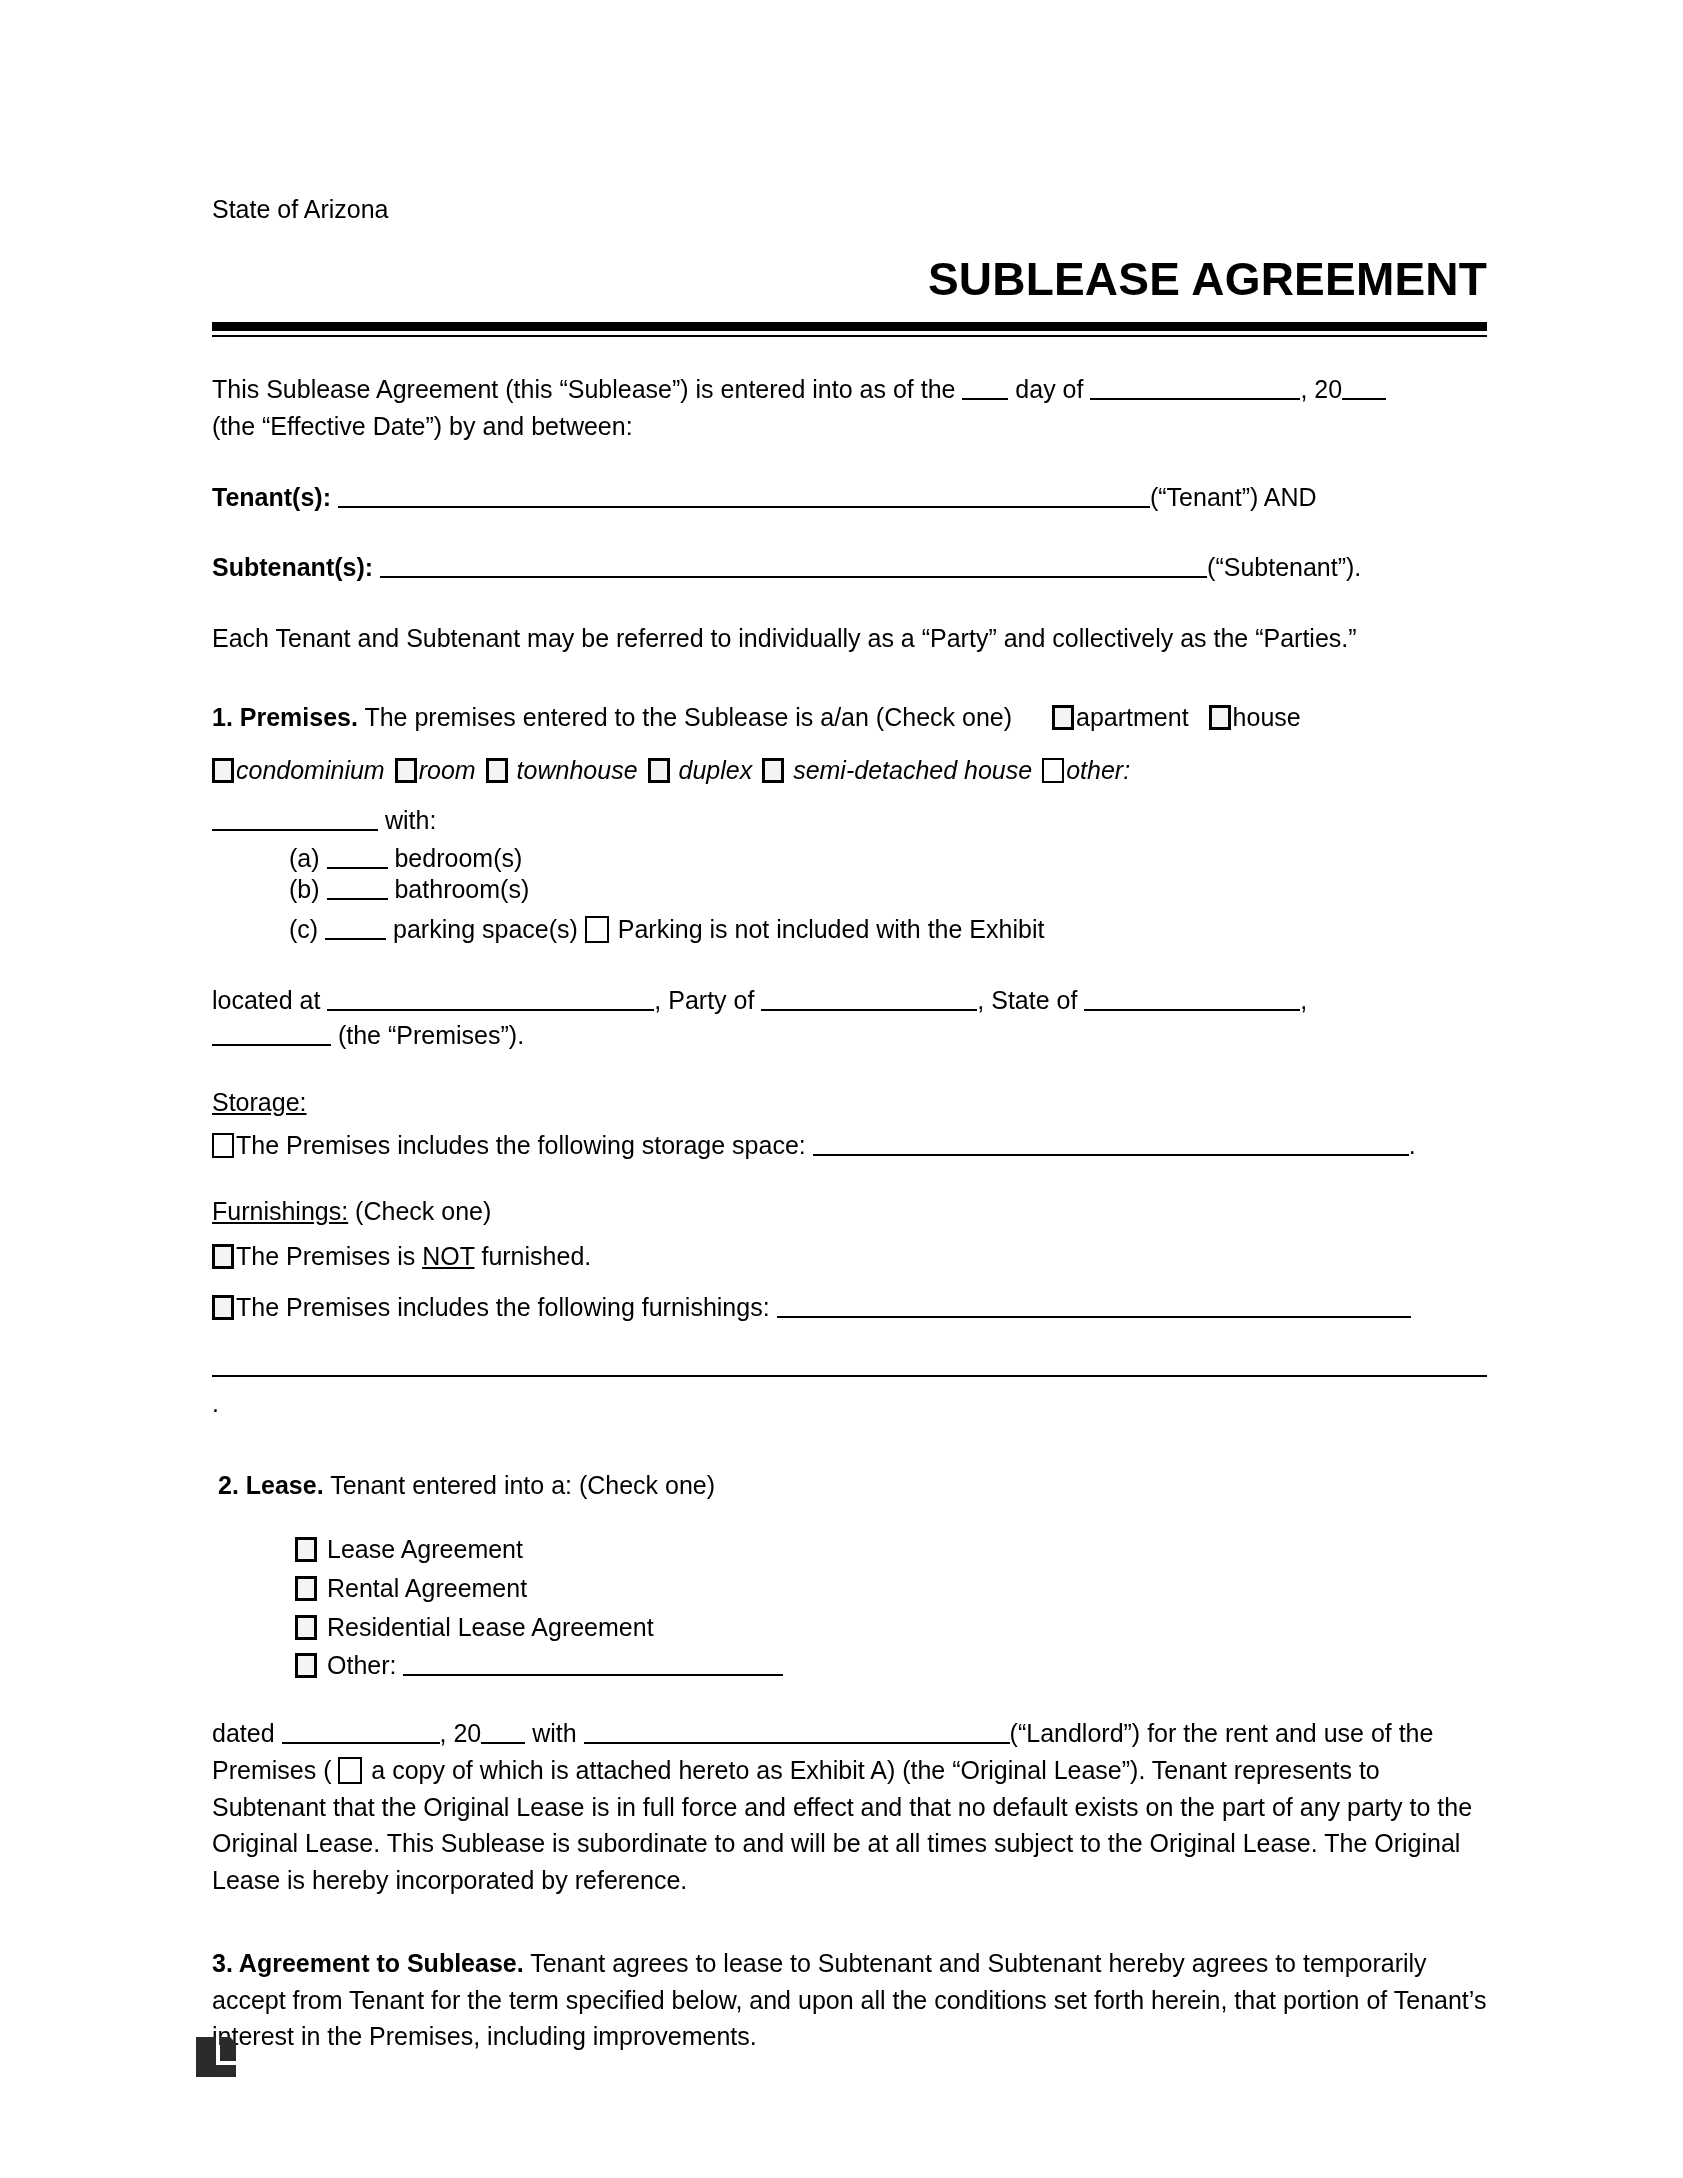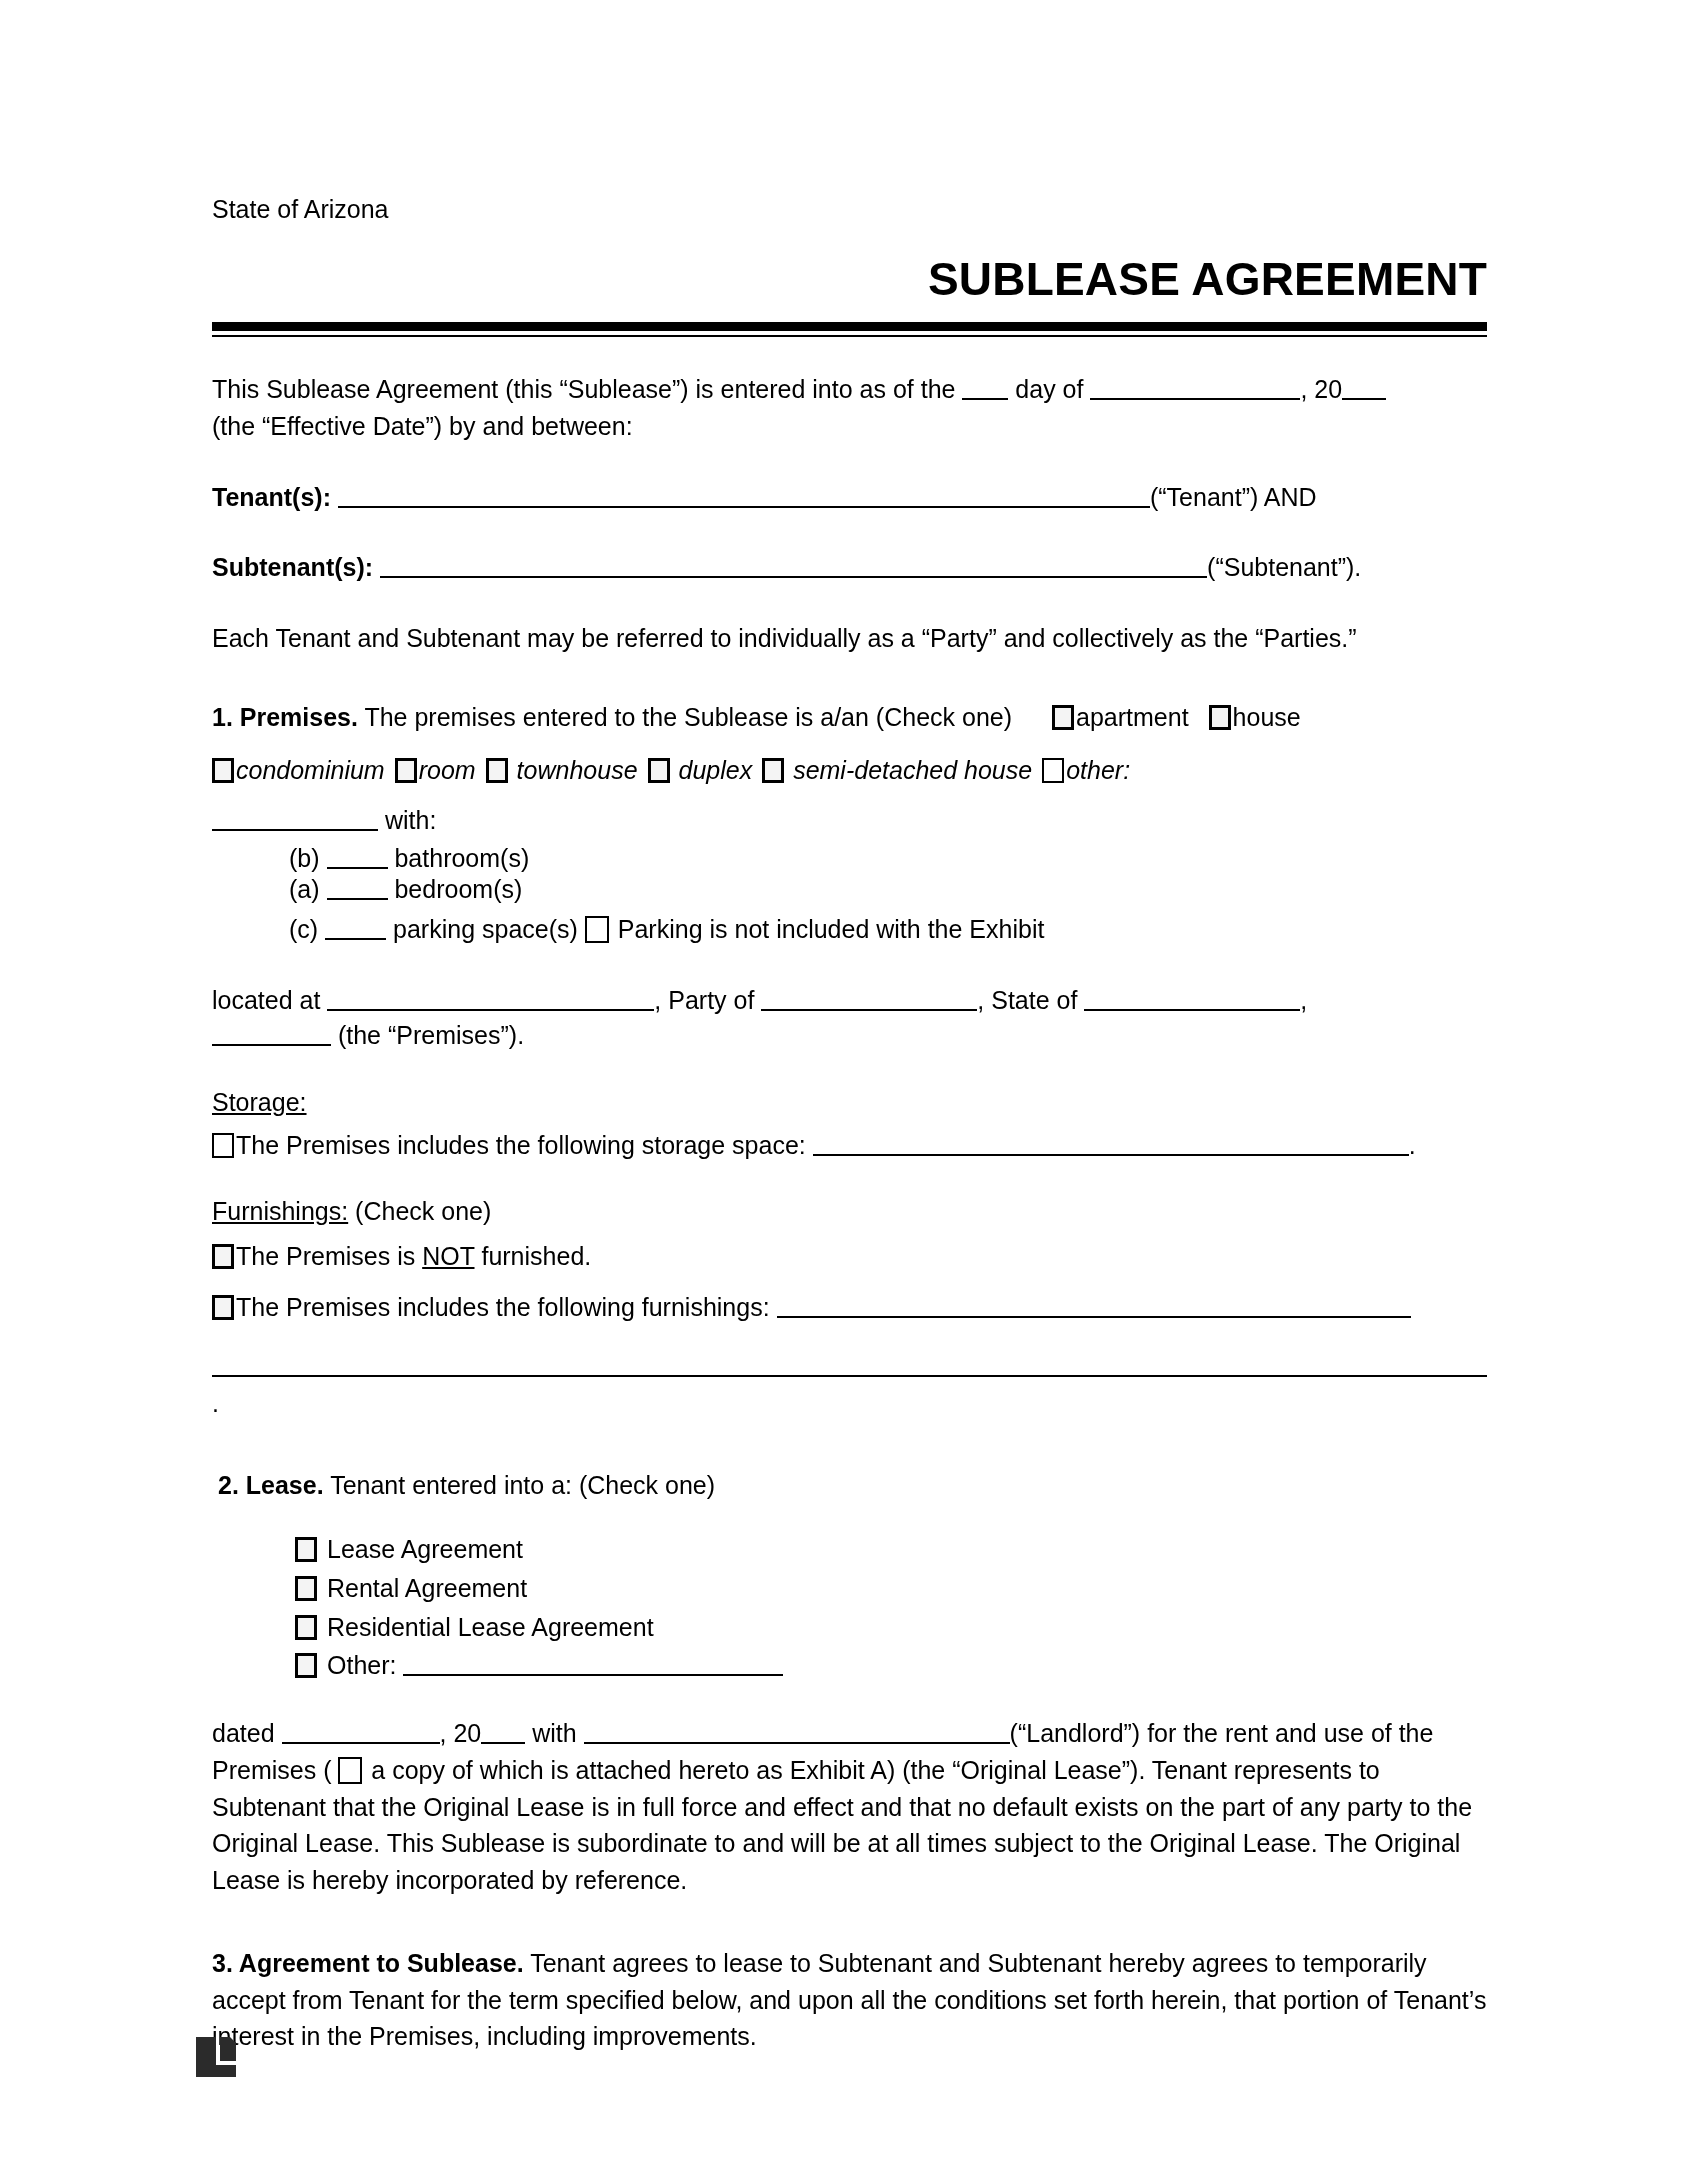--- a/index.html
+++ b/index.html
@@ -195,28 +195,28 @@
     <div class="para premises-row2">
       <span class="opt"><span class="cb"></span><span>condominium</span></span><span class="gap-sm"></span><span class="opt"><span class="cb"></span><span>room</span></span><span class="gap-sm"></span><span class="opt"><span class="cb"></span> <span>townhouse</span></span><span class="gap-sm"></span><span class="opt"><span class="cb"></span> <span>duplex</span></span><span class="gap-sm"></span><span class="opt"><span class="cb"></span> <span>semi-detached house</span></span><span class="gap-sm"></span><span class="opt"><span class="cb plain"></span><span>other:</span></span>
     </div>
 
     <div class="para with-line">
       <span class="blank b-other-type"></span> <span>with:</span>
     </div>
 
     <div class="abc">
       <div class="row">
+        <span>(a)</span>
+        <span class="blank b-num"></span>
+        <span>bedroom(s)</span>
+      </div>
+      <div class="row">
         <span>(b)</span>
         <span class="blank b-num"></span>
         <span>bathroom(s)</span>
-      </div>
-      <div class="row">
-        <span>(a)</span>
-        <span class="blank b-num"></span>
-        <span>bedroom(s)</span>
       </div>
       <div class="row" style="margin-top:10px;">
         <span>(c)</span>
         <span class="blank b-num"></span>
         <span>parking space(s)</span>
         <span class="cb plain lg"></span>
         <span>Parking is not included with the Exhibit</span>
       </div>
     </div>
 

